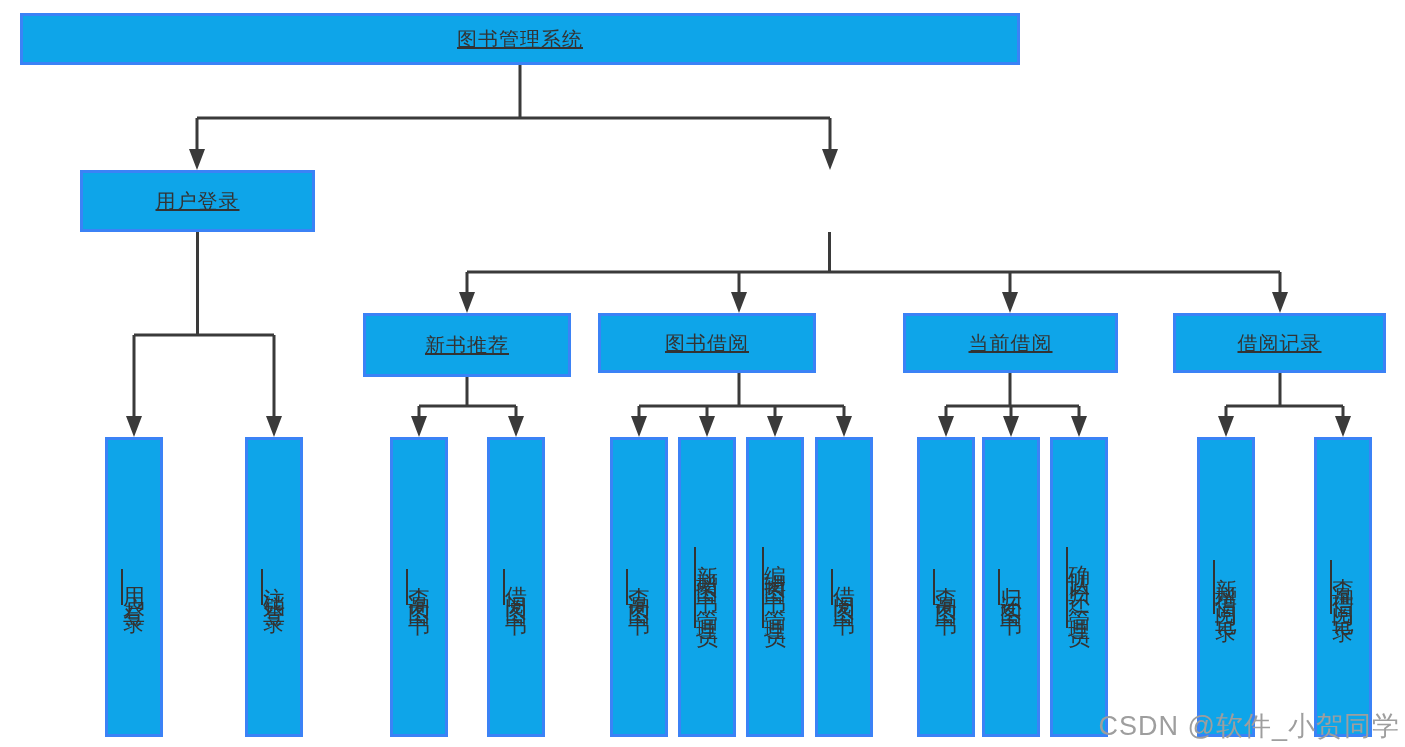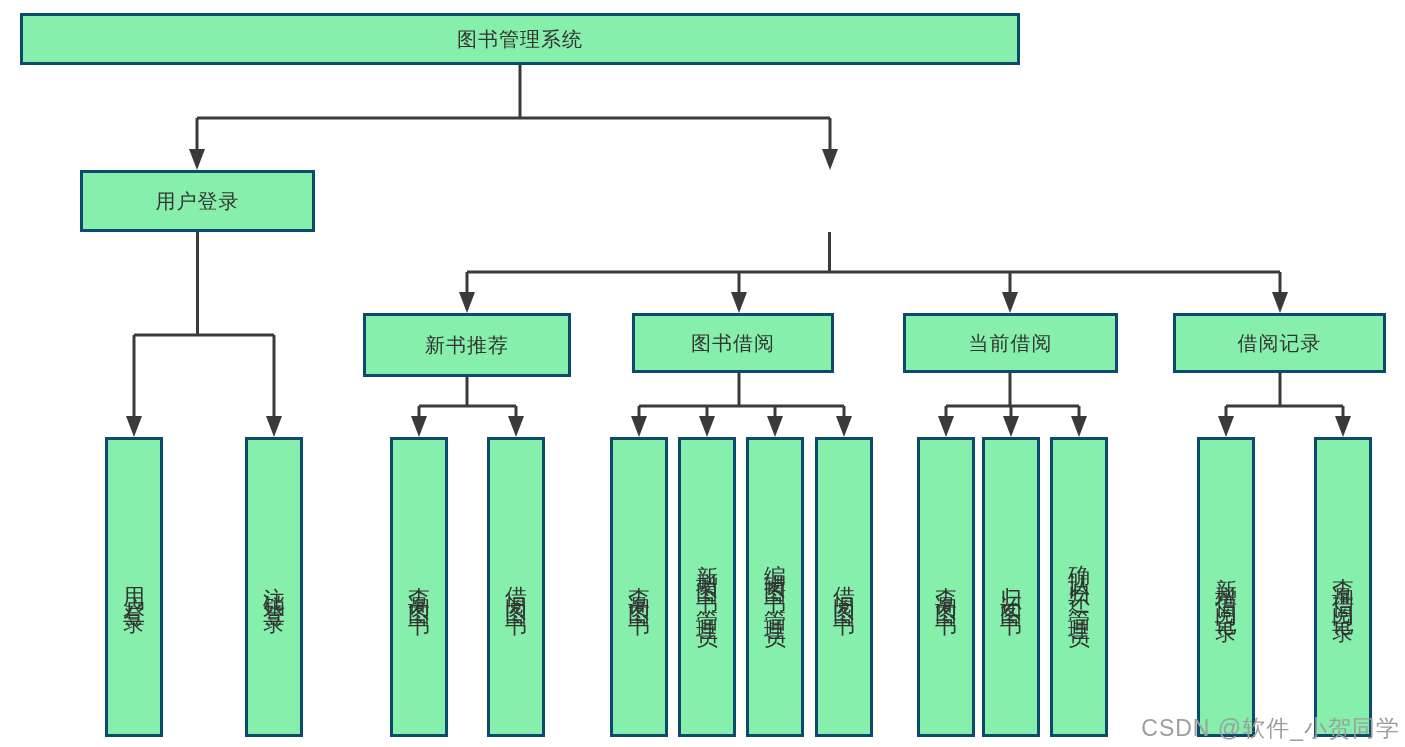--- a/index.html
+++ b/index.html
@@ -15,44 +15,45 @@
     overflow: hidden;
   }
   .connectors {
     position: absolute;
     left: 0; top: 0;
     width: 1405px; height: 747px;
   }
   .box {
     position: absolute;
     box-sizing: border-box;
-    border: 3px solid #0c4a6e;
-    background: #86efac;
+    border: 3px solid #3b82f6;
+    background: #0ea5e9;
     display: flex;
     align-items: center;
     justify-content: center;
     color: #333333;
+    text-decoration: underline;
   }
   .box.h {
     font-size: 20px;
     letter-spacing: 1px;
     white-space: nowrap;
   }
   .box.v {
     writing-mode: vertical-rl;
     text-orientation: mixed;
     font-size: 22px;
     letter-spacing: 9px;
     line-height: 1;
   }
   .watermark {
     position: absolute;
     right: 5px;
     bottom: 3px;
-    font-size: 23px;
+    font-size: 27px;
     color: #9e9e9e;
     letter-spacing: 1px;
     white-space: nowrap;
   }
 </style>
 </head>
 <body>
 
 <div class="canvas">
 
@@ -86,21 +87,21 @@
       M1071 416 L1087 416 L1079 437 Z
       M1218 416 L1234 416 L1226 437 Z
       M1335 416 L1351 416 L1343 437 Z"></path>
   </svg>
 
   <div class="box h" style="left:20px; top:13px; width:1000px; height:52px;">图书管理系统</div>
 
   <div class="box h" style="left:80px; top:170px; width:235px; height:62px;">用户登录</div>
 
   <div class="box h" style="left:363px; top:313px; width:208px; height:64px;">新书推荐</div>
-  <div class="box h" style="left:632px; top:313px; width:202px; height:60px;">图书借阅</div>
+  <div class="box h" style="left:598px; top:313px; width:218px; height:60px;">图书借阅</div>
   <div class="box h" style="left:903px; top:313px; width:215px; height:60px;">当前借阅</div>
   <div class="box h" style="left:1173px; top:313px; width:213px; height:60px;">借阅记录</div>
 
   <div class="box v" style="left:105px; top:437px; width:58px; height:300px;">用户登录</div>
   <div class="box v" style="left:245px; top:437px; width:58px; height:300px;">注销登录</div>
 
   <div class="box v" style="left:390px; top:437px; width:58px; height:300px;">查询图书</div>
   <div class="box v" style="left:487px; top:437px; width:58px; height:300px;">借阅图书</div>
 
   <div class="box v" style="left:610px; top:437px; width:58px; height:300px;">查询图书</div>

